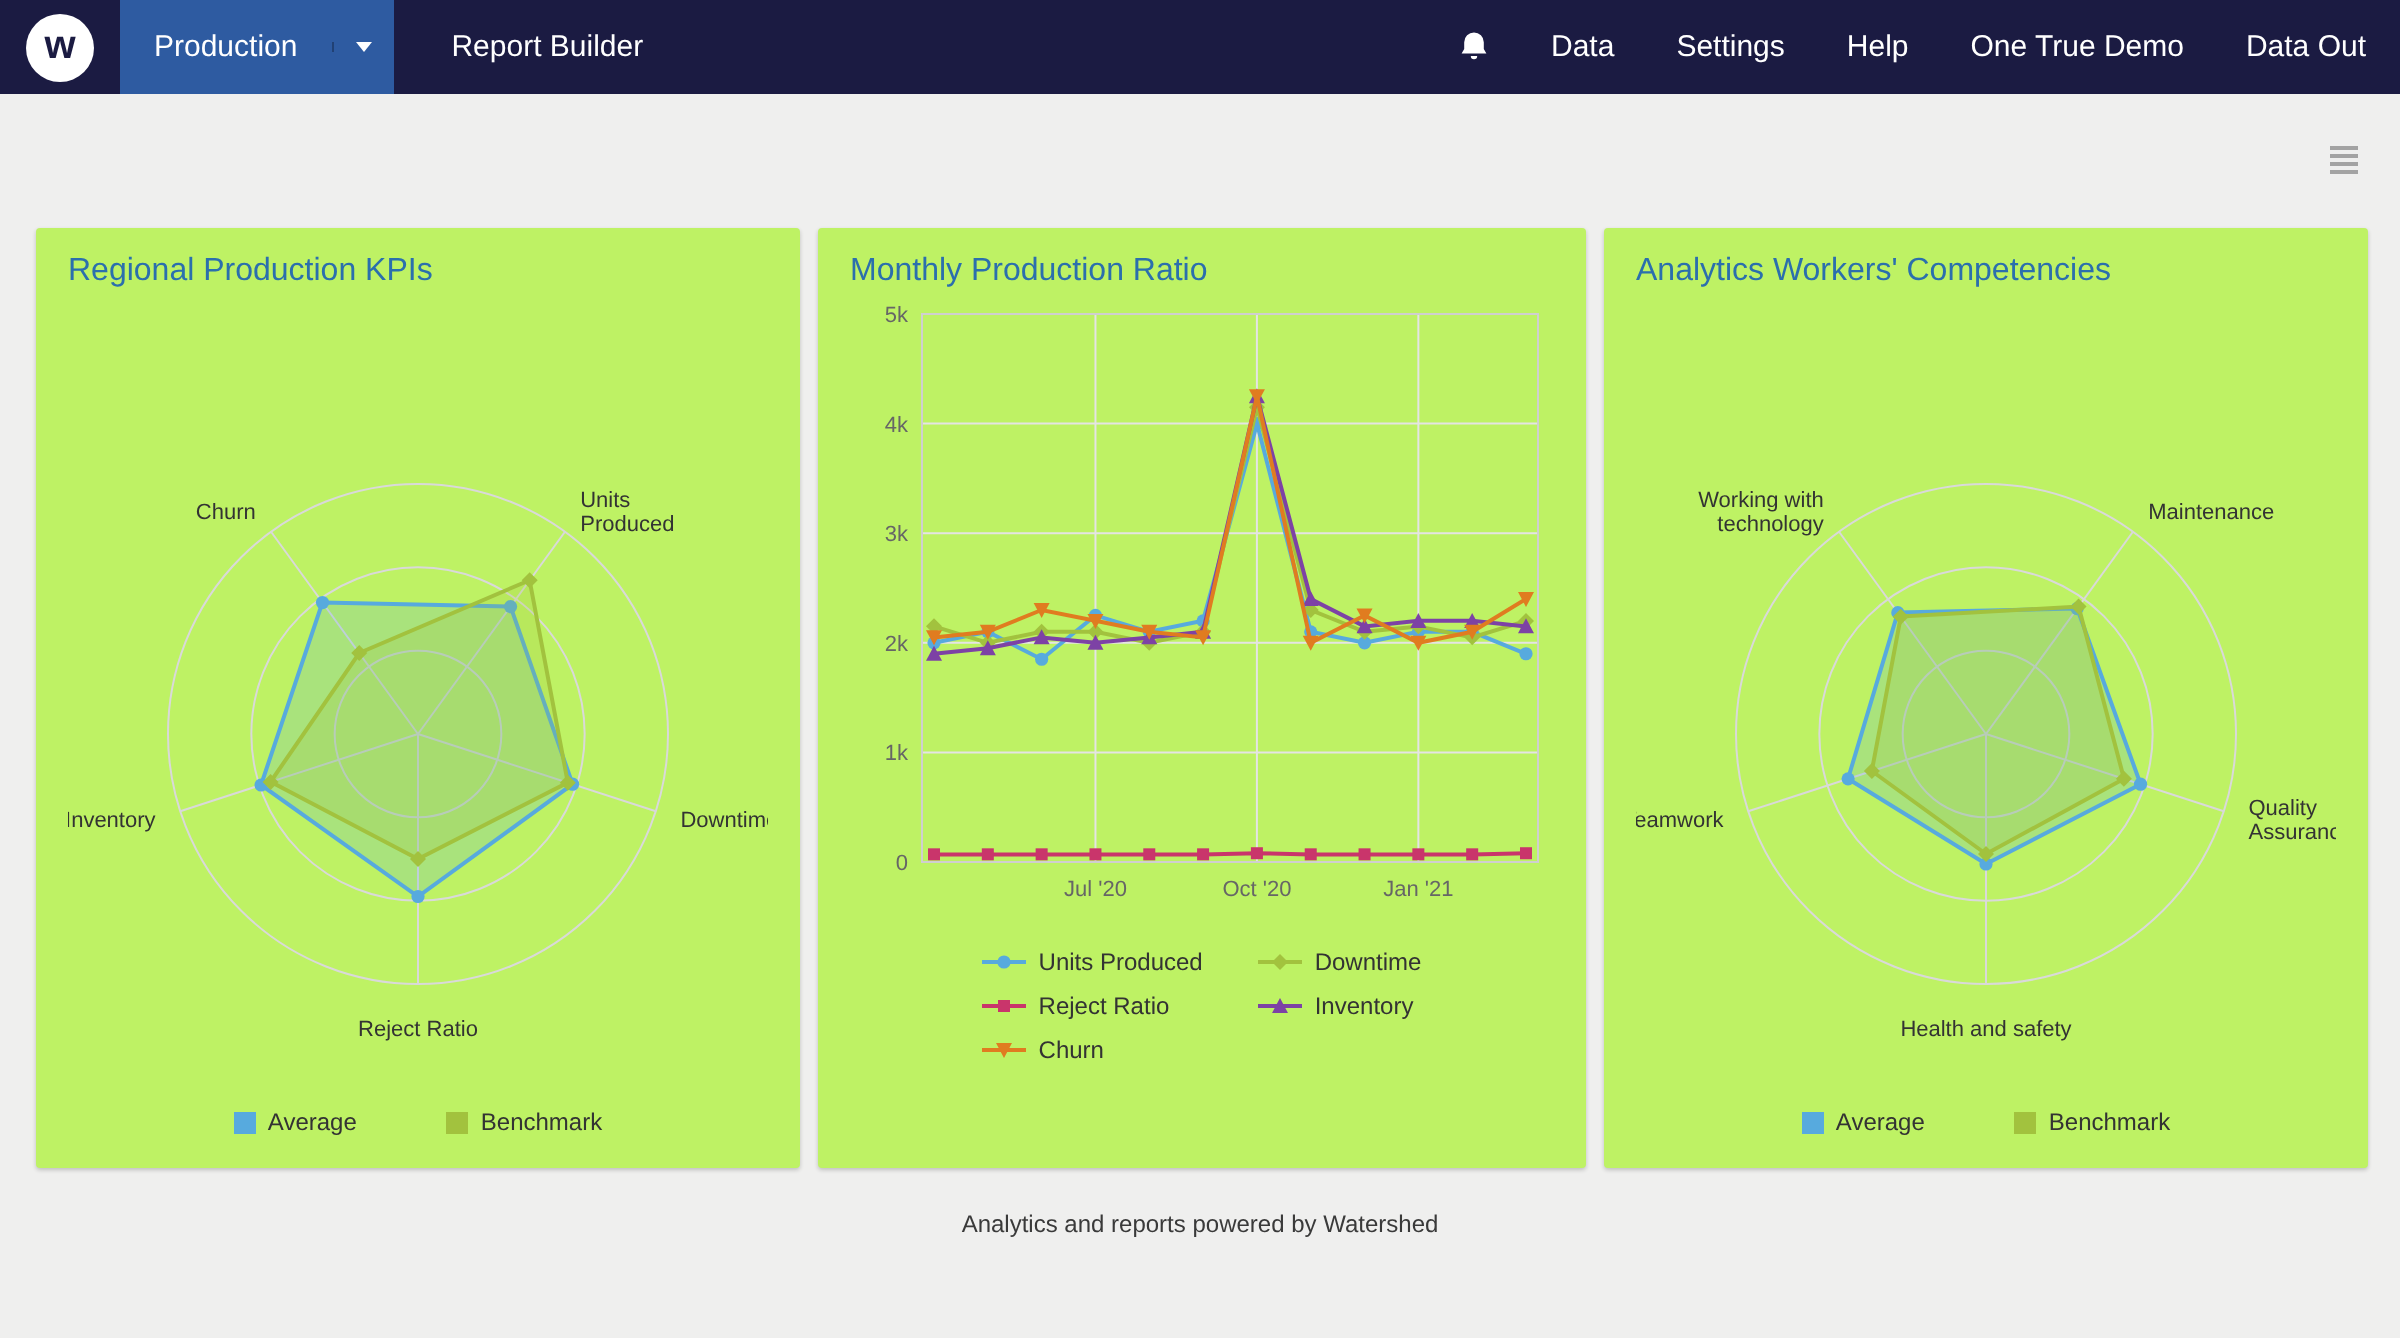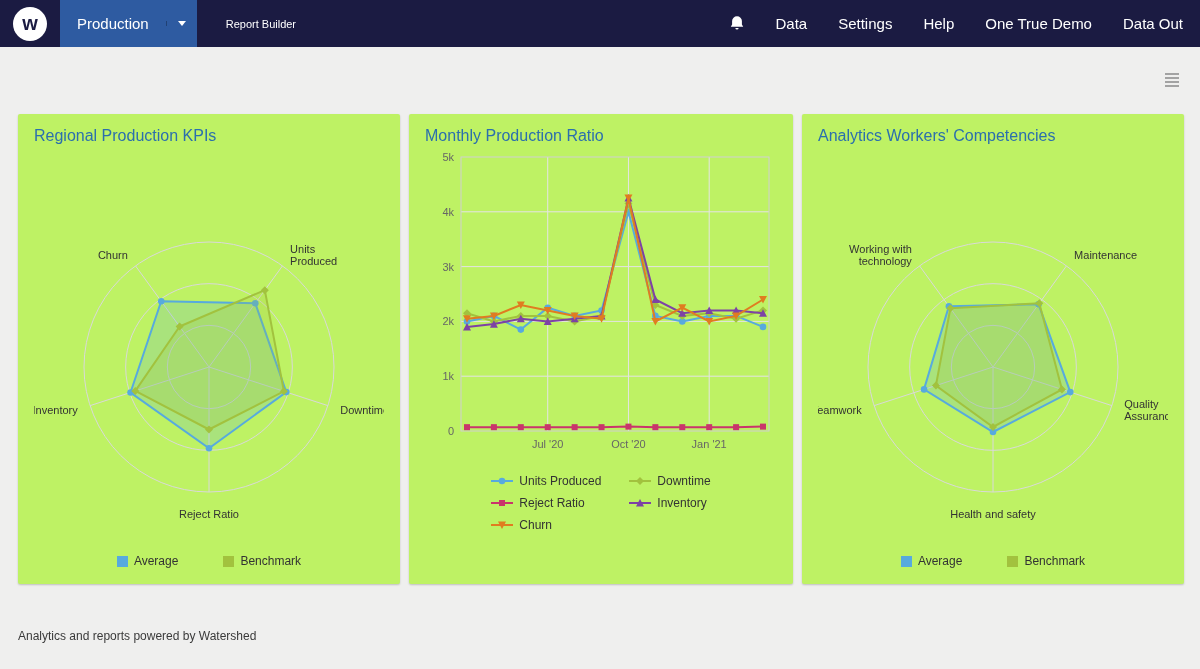--- a/index.html
+++ b/index.html
@@ -7,39 +7,39 @@
   body{background:#efefee;font-family:"Liberation Sans",sans-serif}
 
   
   .navbar{height:47px;background:#1b1b42;display:flex;align-items:center;color:#fff}
   .logo-wrap{padding:0 13px}
   .logo{width:34px;height:34px;background:#fff;border-radius:50%;display:flex;align-items:center;justify-content:center;color:#1b1b42;font-weight:700;font-size:20px;cursor:pointer}
   .menu{height:47px;background:#2e5ba1;display:flex;align-items:center;cursor:pointer}
   .menu-label{display:flex;align-items:center;padding:0 17px;font-size:15px;font-weight:500}
   .menu-caret{display:flex;align-items:center;padding:0 11px;border-left:1px solid rgba(0,0,0,.28)}
   .caret{width:0;height:0;border-left:4px solid transparent;border-right:4px solid transparent;border-top:5px solid #fff}
-  .nav-link{margin-left:29px;font-size:11px;cursor:pointer}
+  .nav-link{margin-left:29px;font-size:15px;cursor:pointer}
   .nav-right{margin-left:auto;display:flex;align-items:center;gap:31px;padding-right:17px;font-size:15px}
   .nav-right .nav-item{cursor:pointer;white-space:nowrap}
   .bell{display:flex;align-items:center;cursor:pointer}
 
   
   .content{padding:26px 18px 0}
   .icon-row{display:flex;justify-content:flex-end;margin:0 3px 25px 0;height:16px}
   .list-icon{cursor:pointer;display:flex;flex-direction:column;gap:2px}
   .list-icon i{display:block;width:14px;height:2px;background:#a3a3a3}
   .cards{display:flex;gap:9px}
   .card{flex:1;background:#bef264;border-radius:2px;box-shadow:0 1px 2px rgba(0,0,0,.2);padding:13px 16px 14px;height:470px;display:flex;flex-direction:column}
   .card h2{font-size:16px;font-weight:500;color:#2b6fad;margin-bottom:2px}
   .chart{flex:1;display:flex;flex-direction:column;align-items:center}
   .chart svg.radar{margin:auto 0 0}
   .radar-legend{display:flex;gap:45px;margin-top:auto;padding-bottom:2px}
   .line-legend{display:grid;grid-template-columns:auto auto;column-gap:28px;row-gap:8px;margin-top:15px;justify-content:center;align-self:stretch}
   .legend-item{display:flex;align-items:center;gap:6px;font-size:12px;color:#333;cursor:pointer}
-  .footer{margin-top:45px;text-align:left;font-size:12px;color:#3a3a3a}
+  .footer{margin-top:21px;text-align:center;font-size:12px;color:#3a3a3a}
 </style>
 </head>
 <body>
 
 <nav class="navbar">
   <div class="logo-wrap">
     <div class="logo">
       <span>w</span>
     </div>
   </div>

